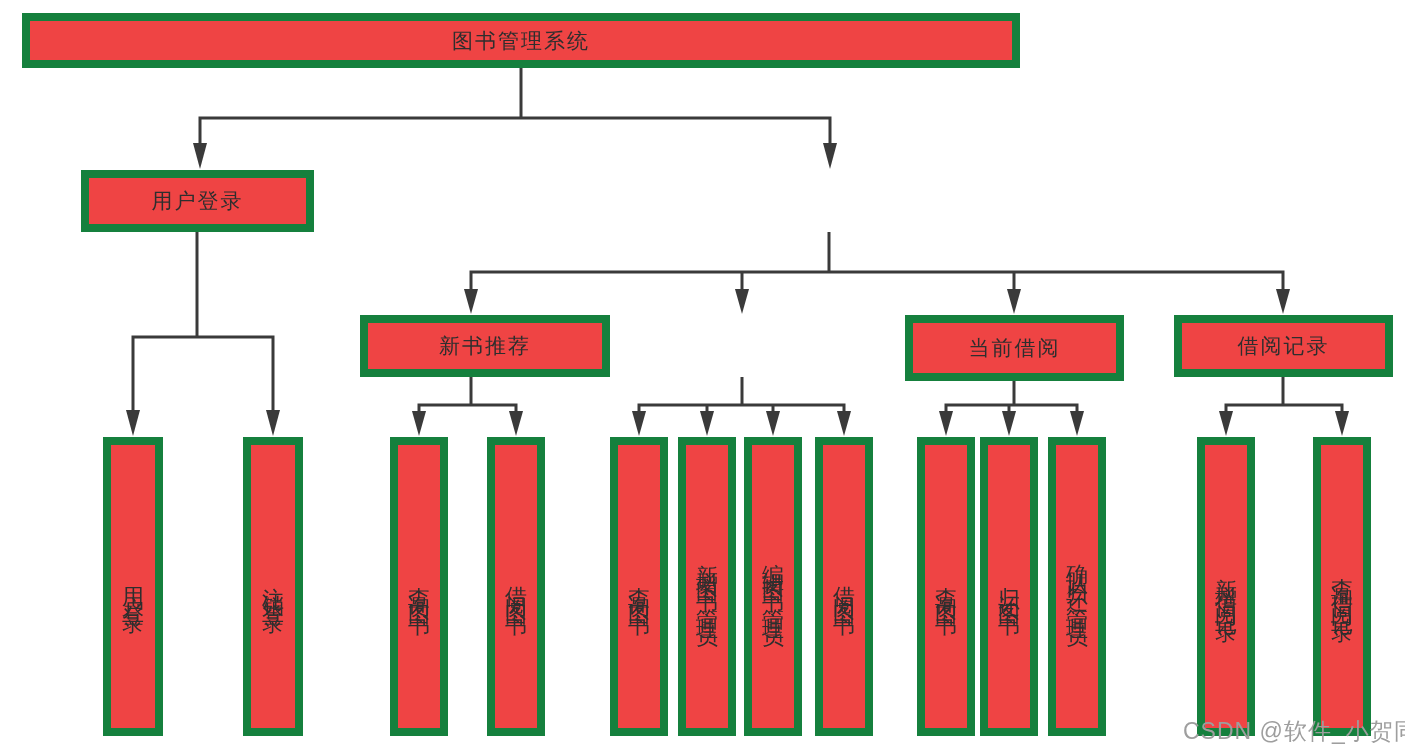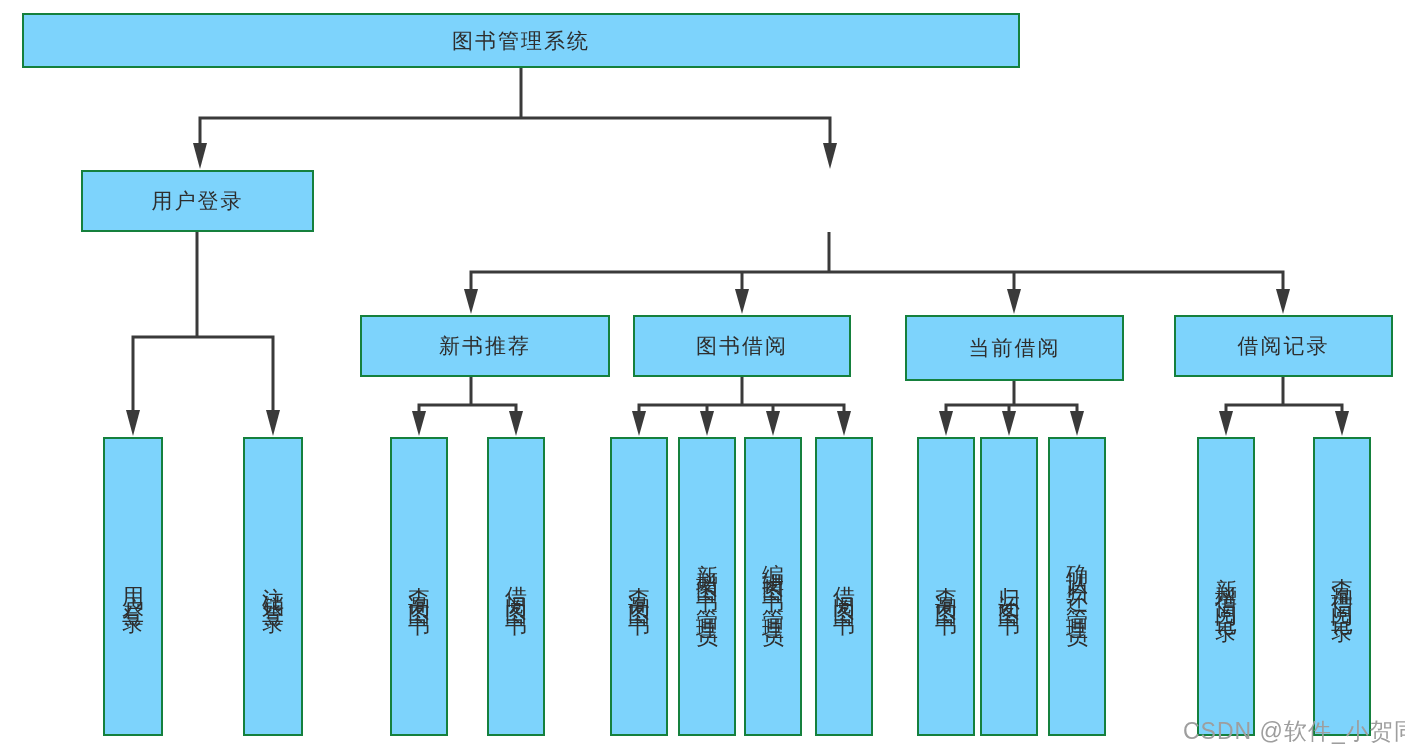--- a/index.html
+++ b/index.html
@@ -9,22 +9,22 @@
     height: 747px;
     background: #ffffff;
     font-family: "Liberation Sans", sans-serif;
     color: #2e2e2e;
     overflow: hidden;
   }
   #wires { position: absolute; left: 0; top: 0; z-index: 1; }
   .node {
     position: absolute;
     box-sizing: border-box;
-    border: 2px solid #15803d;
-    background: #7dd3fc;
+    border: 8px solid #15803d;
+    background: #ef4444;
     display: flex;
     align-items: center;
     justify-content: center;
     z-index: 2;
   }
   .hlabel {
     font-size: 21px;
     letter-spacing: 2px;
     white-space: nowrap;
   }
@@ -116,23 +116,20 @@
     <span class="hlabel">图书管理系统</span>
   </div>
 
   <div class="node" style="left:81px; top:170px; width:233px; height:62px;">
     <span class="hlabel">用户登录</span>
   </div>
 
   <div class="node" style="left:360px; top:315px; width:250px; height:62px;">
     <span class="hlabel">新书推荐</span>
   </div>
-  <div class="node" style="left:633px; top:315px; width:218px; height:62px;">
-    <span class="hlabel">图书借阅</span>
-  </div>
   <div class="node" style="left:905px; top:315px; width:219px; height:66px;">
     <span class="hlabel">当前借阅</span>
   </div>
   <div class="node" style="left:1174px; top:315px; width:219px; height:62px;">
     <span class="hlabel">借阅记录</span>
   </div>
 
   <div class="node vnode" style="left:103px; top:437px; width:60px; height:299px;">
     <span class="vlabel">用户登录</span>
   </div>

